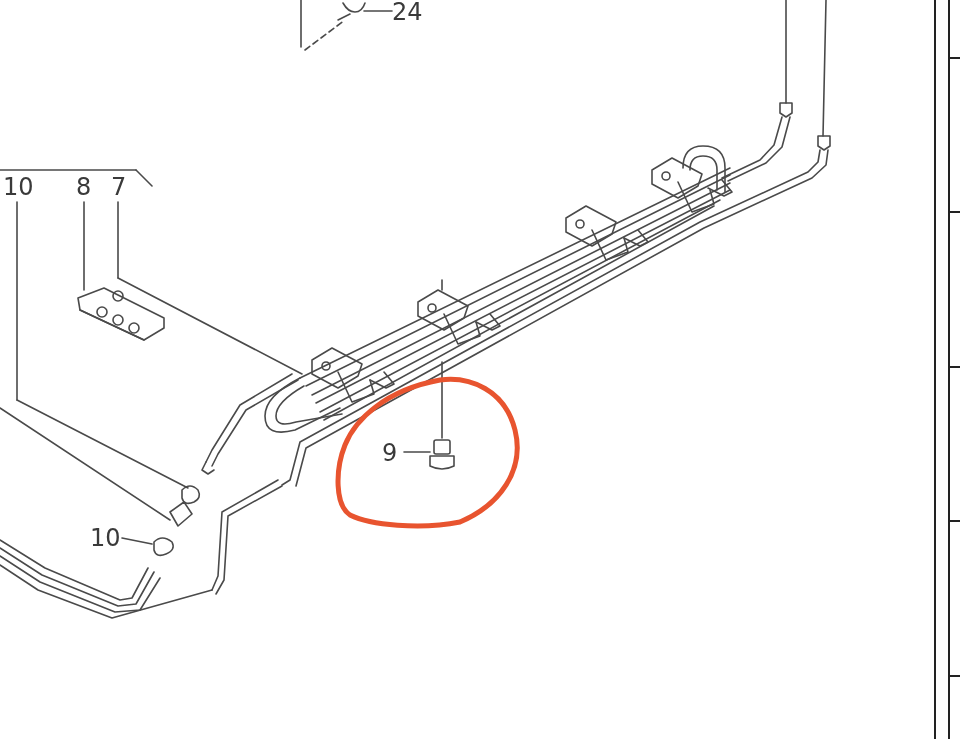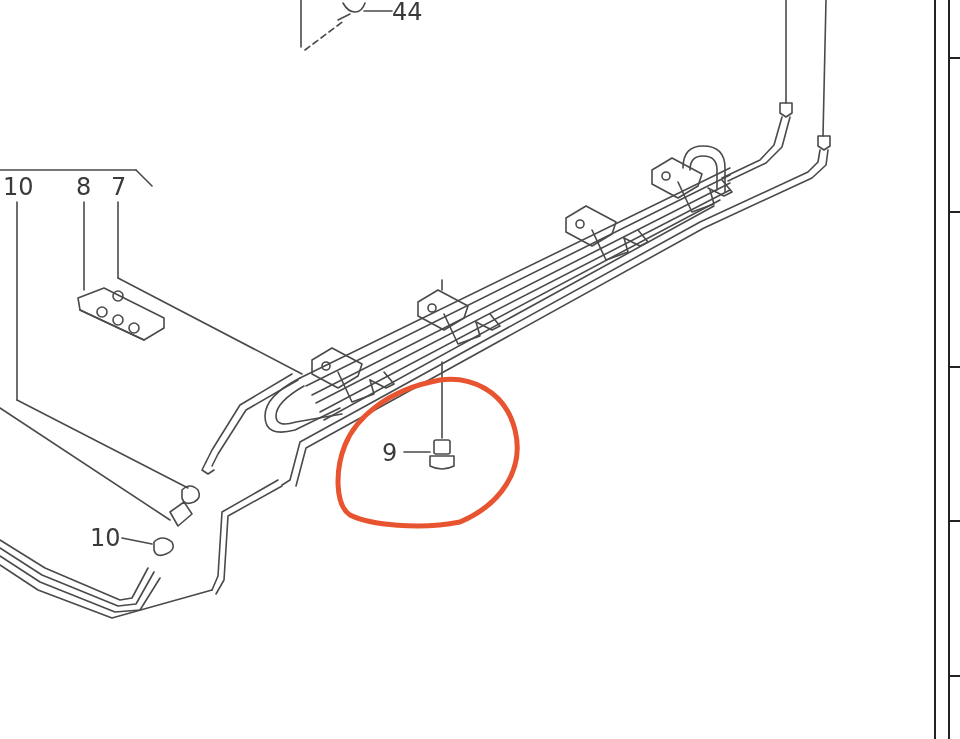--- a/index.html
+++ b/index.html
@@ -128,19 +128,19 @@
       <line x1="935" y1="0" x2="935" y2="739" stroke-width="2"></line>
       <line x1="949" y1="0" x2="949" y2="739" stroke-width="2"></line>
       <line x1="949" y1="58" x2="960" y2="58" stroke-width="2"></line>
       <line x1="949" y1="212" x2="960" y2="212" stroke-width="2"></line>
       <line x1="949" y1="367" x2="960" y2="367" stroke-width="2"></line>
       <line x1="949" y1="521" x2="960" y2="521" stroke-width="2"></line>
       <line x1="949" y1="676" x2="960" y2="676" stroke-width="2"></line>
     </g>
   </svg>
 
-  <span class="lbl" style="left:392px; top:0px;">44</span>
+  <span class="lbl" style="left:392px; top:0px;">24</span>
   <span class="lbl" style="left:3px; top:175px;">10</span>
   <span class="lbl" style="left:76px; top:175px;">8</span>
   <span class="lbl" style="left:111px; top:175px;">7</span>
   <span class="lbl" style="left:382px; top:441px;">9</span>
   <span class="lbl" style="left:90px; top:526px;">10</span>
 </div>
 
 </body></html>

